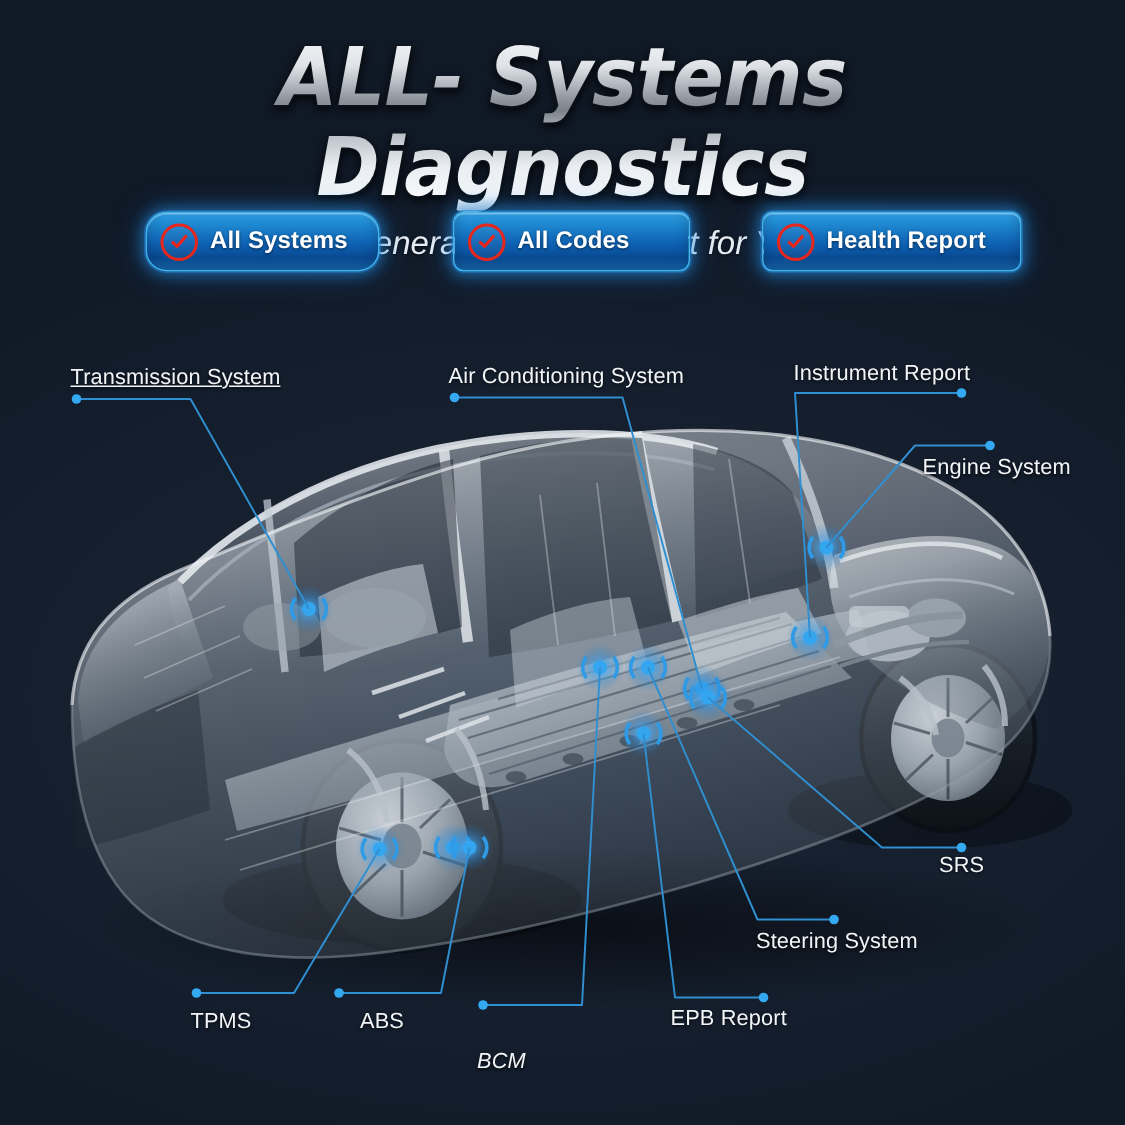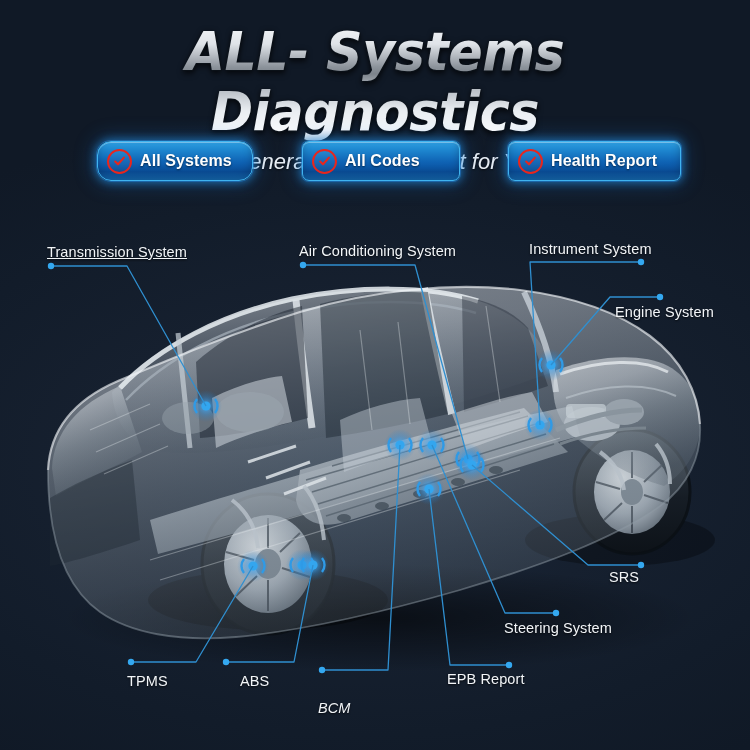--- a/index.html
+++ b/index.html
@@ -386,23 +386,23 @@
             <path d="M2.2,6.6 L5,9.3 L10.9,2.6" stroke="#e8261d" stroke-width="2.1" fill="none" stroke-linecap="round" stroke-linejoin="round"></path>
           </svg>
       </span>
       <span class="blabel">Health Report</span>
     </div>
   </div>
 
   <div class="labels" id="labellayer">
       <div class="clabel" style="left: 47px; top: 244px; text-decoration: underline;">Transmission System</div>
       <div class="clabel" style="left: 299px; top: 243px;">Air Conditioning System</div>
-      <div class="clabel" style="left: 529px; top: 241px;">Instrument System</div>
+      <div class="clabel" style="left: 529px; top: 241px;">Instrument Report</div>
       <div class="clabel" style="left: 615px; top: 304px;">Engine System</div>
-      <div class="clabel" style="left: 609px; top: 569px;">SRS</div>
+      <div class="clabel" style="left: 626px; top: 569px;">SRS</div>
       <div class="clabel" style="left: 504px; top: 620px;">Steering System</div>
       <div class="clabel" style="left: 447px; top: 671px;">EPB Report</div>
       <div class="clabel" style="left: 318px; top: 700px; font-style: italic;">BCM</div>
       <div class="clabel" style="left: 240px; top: 673px;">ABS</div>
       <div class="clabel" style="left: 127px; top: 673px;">TPMS</div>
     </div>
 
 </div>
 
 </body></html>

